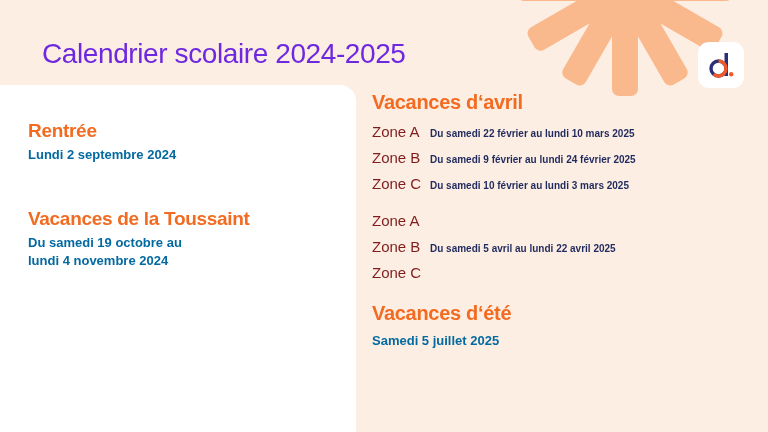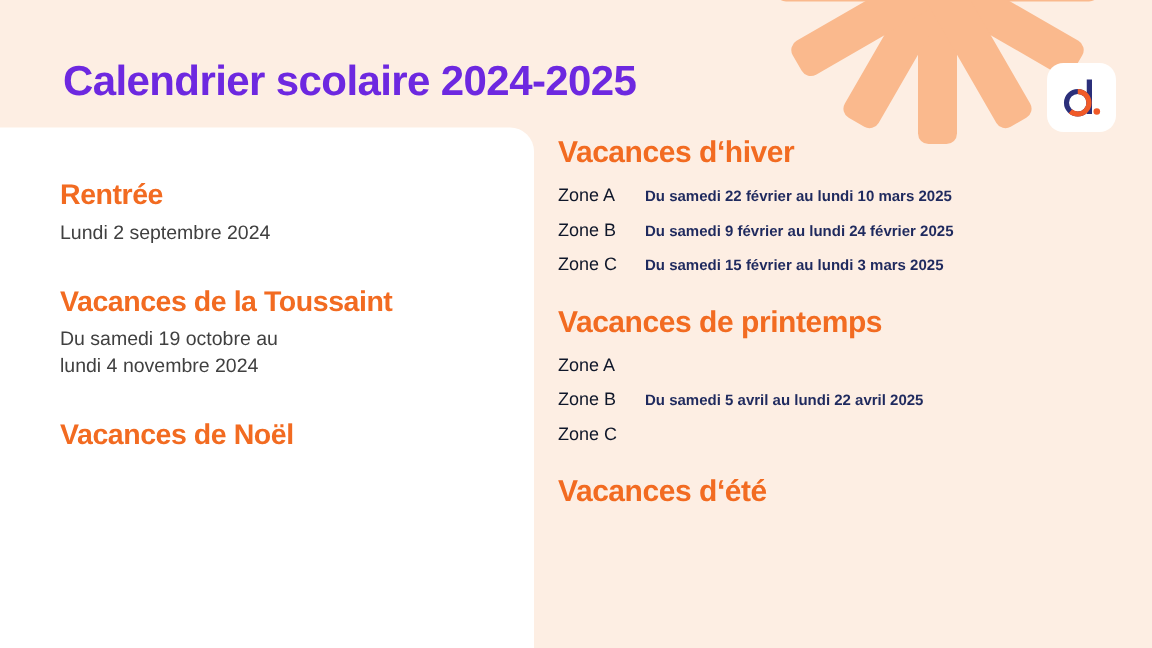--- a/index.html
+++ b/index.html
@@ -39,42 +39,42 @@
     background:#ffffff;
     border-radius:0 16px 0 0;
     z-index:2;
   }
 
   
   #page-title {
     position:absolute;
     left:42px; top:38px;
     font-size:28px;
-    font-weight:bold;
+    font-weight:normal;
     color:#6d28e0;
     letter-spacing:-0.4px;
     z-index:4;
     white-space:nowrap;
   }
 
   
   #logo {
     position:absolute;
     right:24px; top:42px;
     width:46px; height:46px;
     background:#ffffff;
     border-radius:11px;
     z-index:5;
     display:flex; align-items:center; justify-content:center;
   }
 
   
   #left-column {
     position:absolute;
-    left:40px; top:120px;
+    left:28px; top:120px;
     width:300px;
     z-index:3;
   }
   #right-column {
     position:absolute;
     left:372px; top:90px;
     width:380px;
     z-index:3;
   }
 
@@ -84,36 +84,36 @@
   .sec-heading {
     color:#f26b21;
     font-weight:bold;
     font-size:19px;
     letter-spacing:-0.3px;
     line-height:1.2;
     margin-bottom:3px;
     white-space:nowrap;
   }
   .sec-date {
-    color:#404040;
-    font-weight:normal;
+    color:#0369a1;
+    font-weight:bold;
     font-size:13px;
     line-height:1.35;
   }
 
   
   .zone-row {
     display:flex;
     align-items:baseline;
     margin-top:9px;
   }
   .zone-label {
-    color:#0f172a;
+    color:#7f1d1d;
     font-weight:normal;
-    font-size:12px;
+    font-size:15px;
     width:58px;
     flex:0 0 58px;
     white-space:nowrap;
   }
   .zone-date {
     color:#1f2a5e;
     font-weight:bold;
     font-size:10px;
     white-space:nowrap;
   }
@@ -146,63 +146,62 @@
     <path d="M12.5 11 A7.5 7.5 0 0 1 12.5 26 A7.5 7.5 0 0 1 7.6 24.2" fill="none" stroke="#f05a28" stroke-width="3.4" stroke-linecap="butt"></path>
     <circle cx="25.2" cy="24.3" r="2.2" fill="#f05a28"></circle>
   </svg>
 </div>
 
 <div id="left-column">
   <div class="block">
     <div class="sec-heading">Rentrée</div>
     <div class="sec-date">Lundi 2 septembre 2024</div>
   </div>
-  <div class="block" style="margin-top:28px;">
+  <div class="block" style="margin-top:45px;">
     <div class="sec-heading">Vacances de la Toussaint</div>
     <div class="sec-date">Du samedi 19 octobre au<br>lundi 4 novembre 2024</div>
   </div>
   <div class="block" style="margin-top:28px;">
-    <div class="sec-heading">Vacances de Noël</div>
   </div>
 </div>
 
 <div id="right-column">
 
   <div class="block">
-    <div class="sec-heading">Vacances d‘hiver</div>
+    <div class="sec-heading">Vacances d‘avril</div>
     <div class="zone-row">
       <span class="zone-label">Zone A</span>
       <span class="zone-date">Du samedi 22 février au lundi 10 mars 2025</span>
     </div>
     <div class="zone-row">
       <span class="zone-label">Zone B</span>
       <span class="zone-date">Du samedi 9 février au lundi 24 février 2025</span>
     </div>
     <div class="zone-row">
       <span class="zone-label">Zone C</span>
-      <span class="zone-date">Du samedi 15 février au lundi 3 mars 2025</span>
-    </div>
-  </div>
-
-  <div class="block">
-    <div class="sec-heading">Vacances de printemps</div>
+      <span class="zone-date">Du samedi 10 février au lundi 3 mars 2025</span>
+    </div>
+  </div>
+
+  <div class="block">
     <div class="zone-row">
       <span class="zone-label">Zone A</span>
     </div>
     <div class="zone-row">
       <span class="zone-label">Zone B</span>
       <span class="zone-date">Du samedi 5 avril au lundi 22 avril 2025</span>
     </div>
     <div class="zone-row">
       <span class="zone-label">Zone C</span>
     </div>
   </div>
 
   <div class="block">
     <div class="sec-heading">Vacances d‘été</div>
+    <div class="sec-date">Samedi 5 juillet 2025</div>
   </div>
 
 </div>
 
 <div class="burst" id="burst-bottom">
     <div class="core"></div>
     <div class="ray" style="transform: translate(-50%, 0px) rotate(45deg);"></div>
     <div class="ray" style="transform: translate(-50%, 0px) rotate(75deg);"></div>
     <div class="ray" style="transform: translate(-50%, 0px) rotate(105deg);"></div>
     <div class="ray" style="transform: translate(-50%, 0px) rotate(135deg);"></div>

